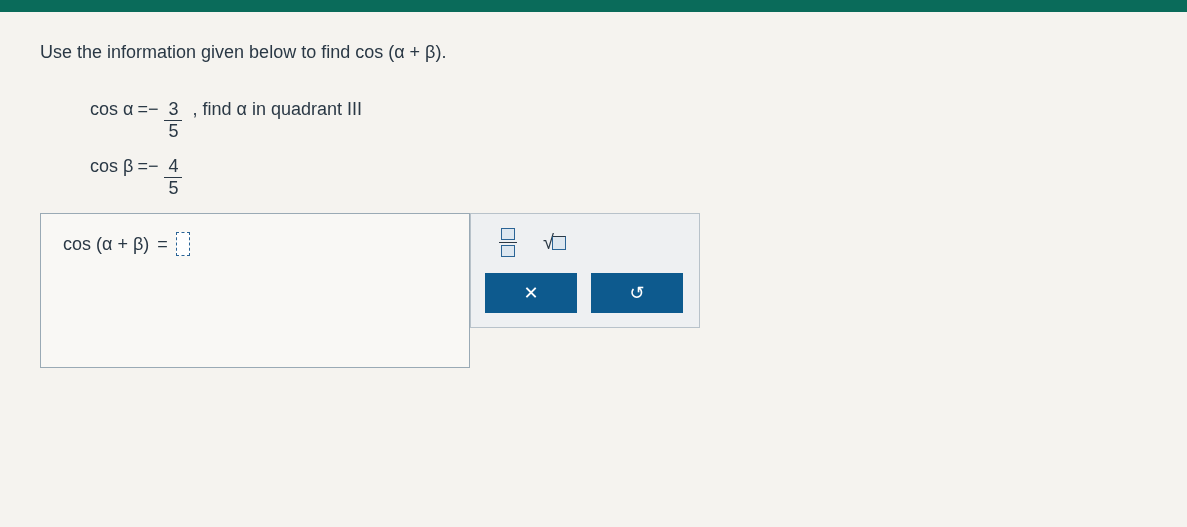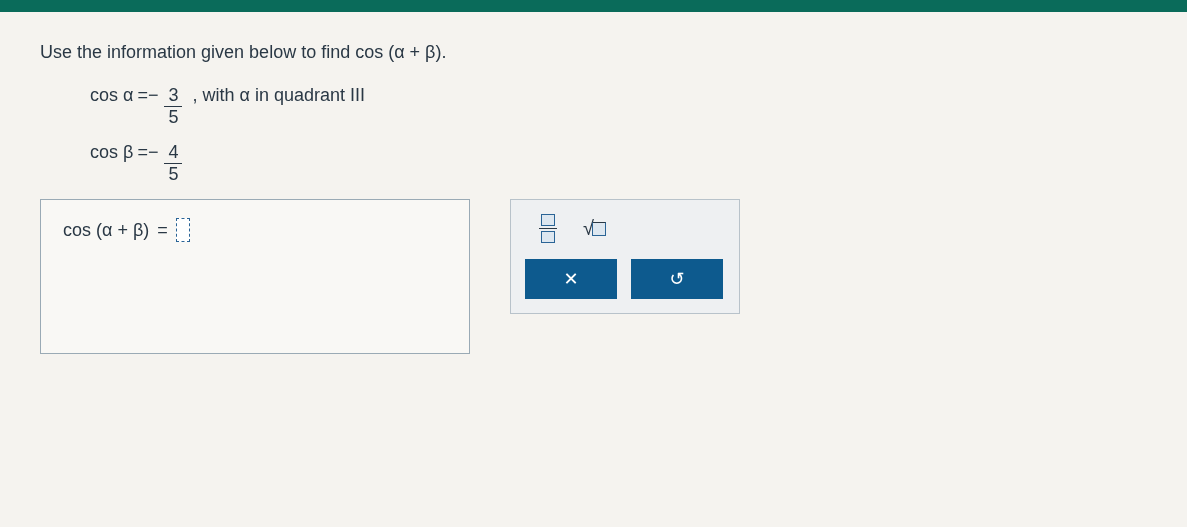--- a/index.html
+++ b/index.html
@@ -20,21 +20,21 @@
     }
     .content {
       background: #f5f3ef;
       padding: 30px 40px;
       margin: 0;
       height: 515px;
     }
     .problem-text {
       font-size: 18px;
       color: #2a3845;
-      margin-bottom: 22px;
+      margin-bottom: 36px;
     }
     .equation-row {
       display: flex;
       align-items: flex-start;
       margin-bottom: 14px;
       margin-left: 50px;
       font-size: 18px;
       color: #2a3845;
     }
     .equation-label {
@@ -61,21 +61,20 @@
       margin-left: 6px;
     }
     .instruction {
       font-size: 18px;
       color: #2a3845;
       margin-top: 20px;
       margin-bottom: 26px;
     }
     .answer-row {
       display: flex;
-      gap: 40px;
       align-items: flex-start;
     }
     .answer-box {
       border: 1px solid #9aaab5;
       background: #f9f8f5;
       width: 430px;
       height: 155px;
       padding: 18px 22px;
     }
     .answer-equation {
@@ -167,21 +166,21 @@
   </div>
 
   <div class="equation-row">
     <span class="equation-label">cos α</span>
     <span>=</span>
     <span class="neg">−</span>
     <span class="fraction">
       <span class="num">3</span>
       <span class="den">5</span>
     </span>
-    <span class="quadrant-text">, with α in quadrant III</span>
+    <span class="quadrant-text">, find α in quadrant III</span>
   </div>
 
   <div class="equation-row">
     <span class="equation-label">cos β</span>
     <span>=</span>
     <span class="neg">−</span>
     <span class="fraction">
       <span class="num">4</span>
       <span class="den">5</span>
     </span>

